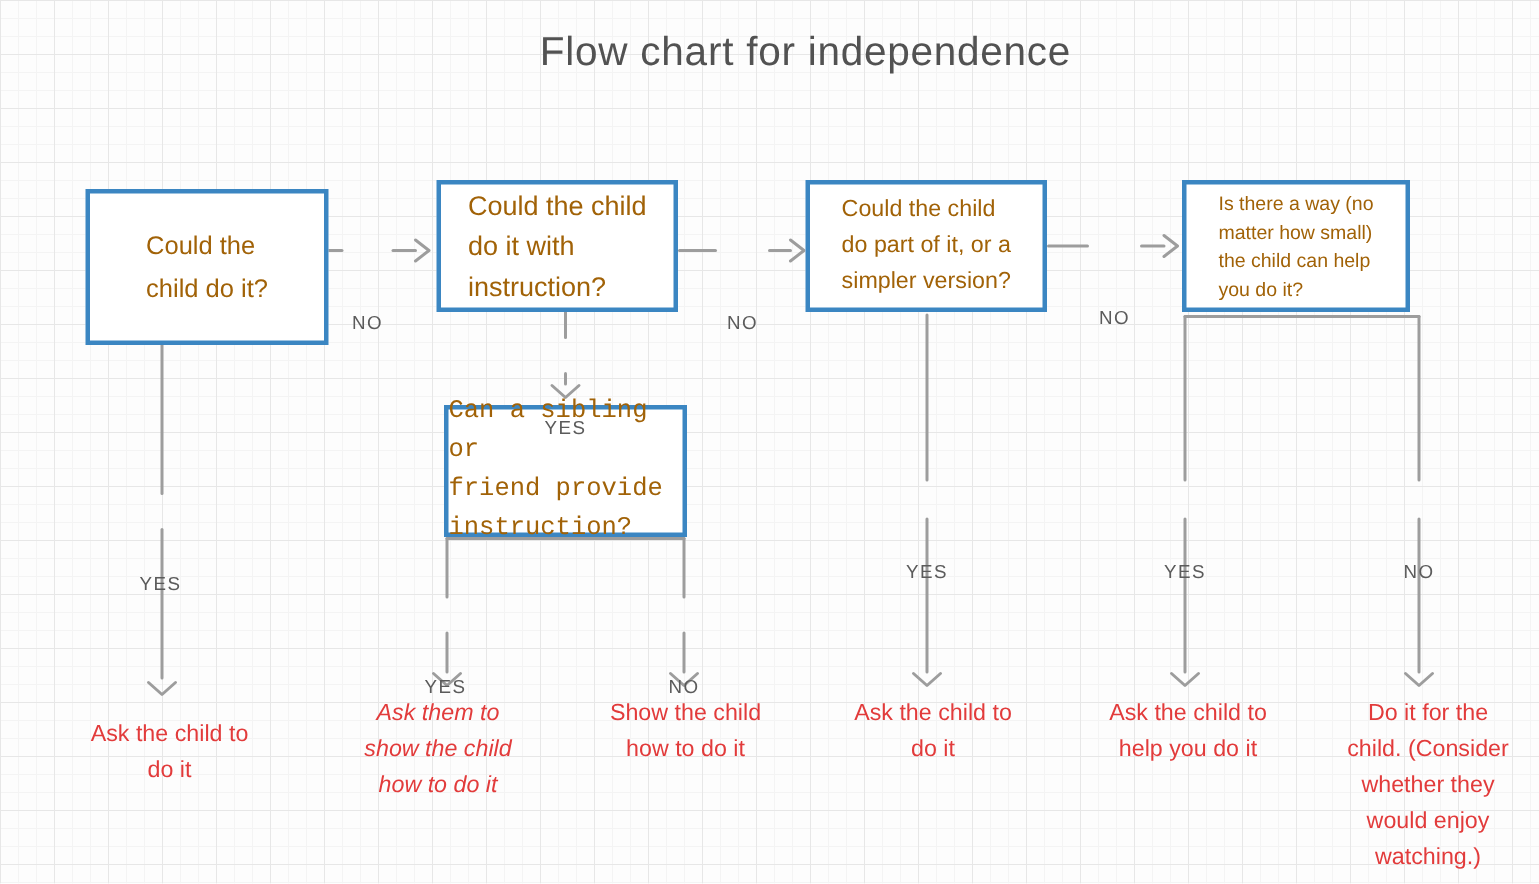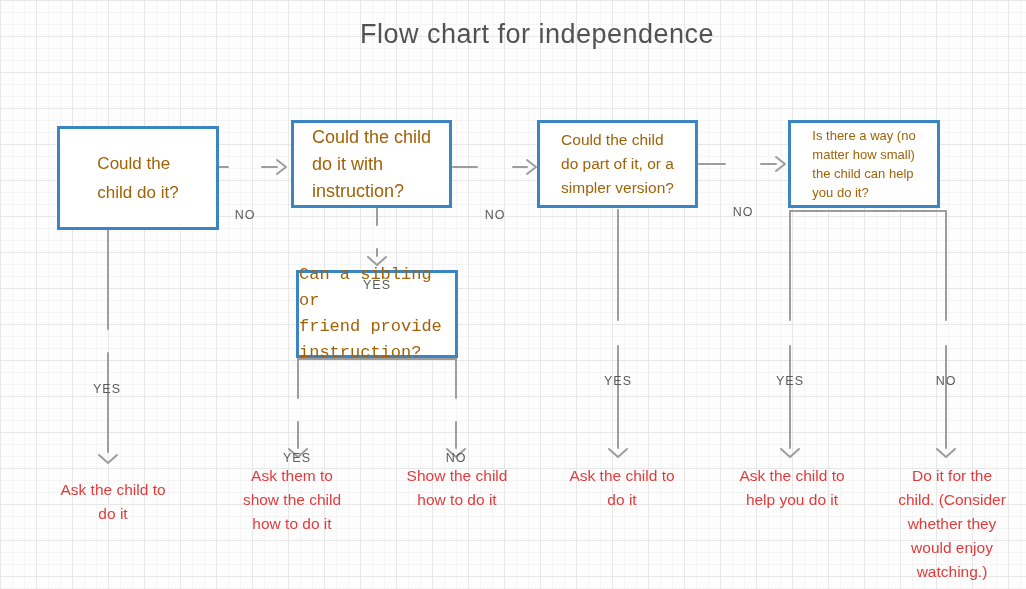--- a/index.html
+++ b/index.html
@@ -177,21 +177,21 @@
   <div class="edge-label" style="left:107px; top:334px;">YES</div>
   <div class="edge-label" style="left:377px; top:230px;">YES</div>
   <div class="edge-label" style="left:297px; top:403px;">YES</div>
   <div class="edge-label" style="left:456px; top:403px;">NO</div>
   <div class="edge-label" style="left:618px; top:326px;">YES</div>
   <div class="edge-label" style="left:790px; top:326px;">YES</div>
   <div class="edge-label" style="left:946px; top:326px;">NO</div>
 
   <div class="outcome" style="left:113px; top:478px;">Ask the child to
 do it</div>
-  <div class="outcome" style="left:292px; top:464px;">Ask them to
+  <div class="outcome" style="left:292px; top:464px;font-style:italic;">Ask them to
 show the child
 how to do it</div>
   <div class="outcome" style="left:457px; top:464px;">Show the child
 how to do it</div>
   <div class="outcome" style="left:622px; top:464px;">Ask the child to
 do it</div>
   <div class="outcome" style="left:792px; top:464px;">Ask the child to
 help you do it</div>
   <div class="outcome" style="left:952px; top:464px;">Do it for the
 child. (Consider

